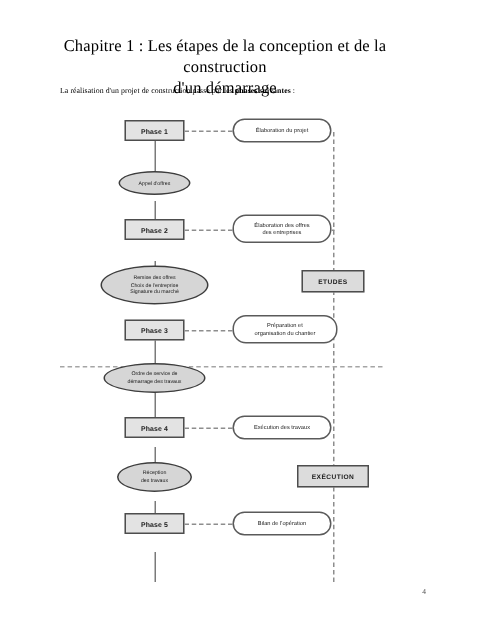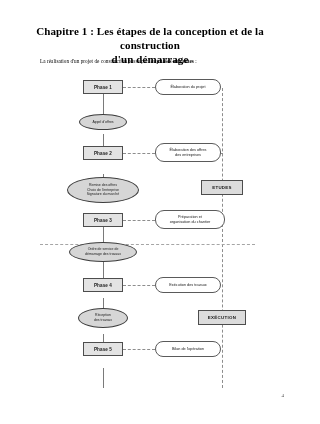--- a/index.html
+++ b/index.html
@@ -24,21 +24,21 @@
   }
 
   
   .title {
     position: absolute;
     left: 18px;
     top: 24px;
     width: 264px;
     text-align: center;
     font-family: "Liberation Serif", serif;
-    font-weight: bold;
+    font-weight: normal;
     font-size: 11px;
     line-height: 14px;
     letter-spacing: 0.1px;
   }
   .title .l2 { display: block; }
 
   .intro {
     position: absolute;
     left: 40px;
     top: 57px;

